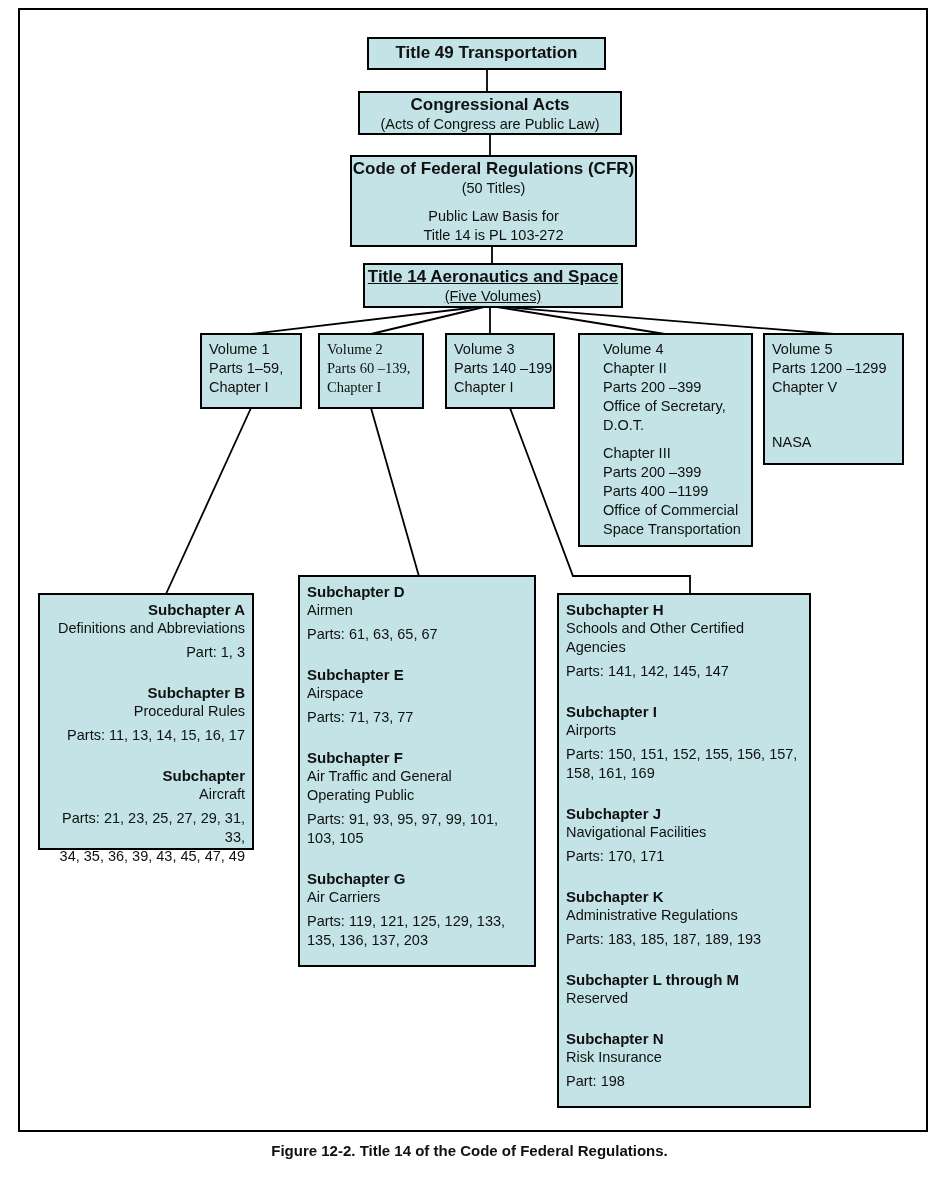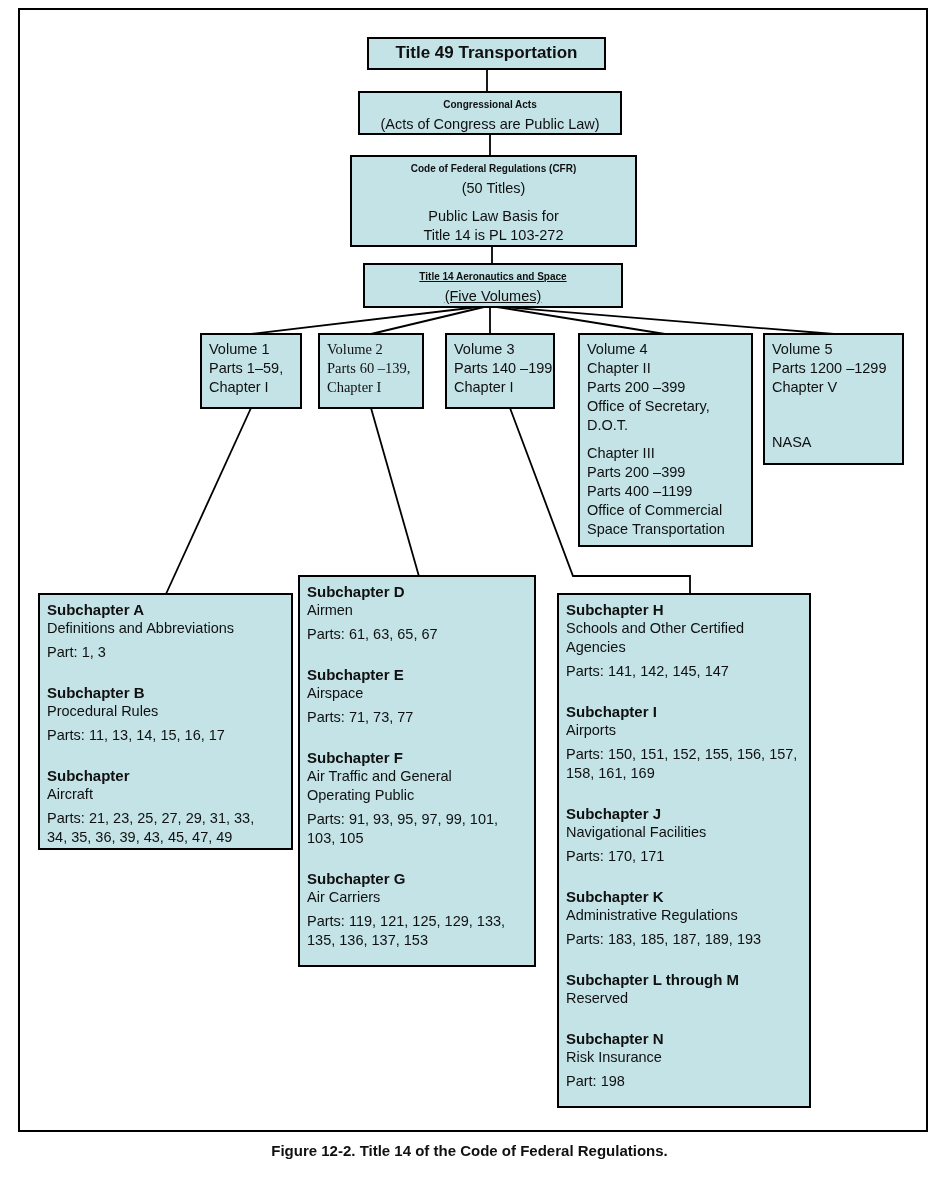--- a/index.html
+++ b/index.html
@@ -18,21 +18,21 @@
   }
   svg.lines{position:absolute;left:0;top:0;width:939px;height:1179px;}
   svg.lines line, svg.lines polyline{stroke:var(--line);stroke-width:1.8;fill:none;}
   .node{
     position:absolute;background:var(--box-fill);border:2px solid var(--box-border);
     box-sizing:border-box;line-height:19px;font-size:14.5px;
   }
   .node .pad{padding:5px 7px;}
   .center{text-align:center;}
   .t49{font-size:17px;font-weight:bold;line-height:28px;}
-  .hdr-title{font-weight:bold;font-size:10px;line-height:20px;margin-top:2px;}
+  .hdr-title{font-weight:bold;font-size:17px;line-height:20px;margin-top:2px;}
   .hdr-sub{font-size:14.5px;line-height:19px;}
   .cfr-note{margin-top:9px;}
   .vline{white-space:nowrap;}
   .para2{margin-top:9px;}
   .v5-footer{margin-top:36px;}
   .block + .block{margin-top:21px;}
   .b-head{font-weight:bold;font-size:15px;line-height:19px;}
   .b-desc{white-space:pre-line;}
   .b-parts{white-space:pre-line;margin-top:5px;}
   .caption{
@@ -99,21 +99,21 @@
   </div>
 
   <div class="node" style="left:445px;top:333px;width:110px;height:76px;">
     <div class="pad">
       <div class="vline">Volume 3</div>
       <div class="vline">Parts 140 –199,</div>
       <div class="vline">Chapter I</div>
     </div>
   </div>
 
-  <div class="node" style="left:578px;top:333px;width:175px;height:214px;">
+  <div class="node" style="left:578px;top:333px;width:175px;height:214px;padding-left:16px;">
     <div class="pad">
       <div>Volume 4</div>
       <div>Chapter II</div>
       <div>Parts 200 –399</div>
       <div>Office of Secretary,</div>
       <div>D.O.T.</div>
       <div class="para2">Chapter III</div>
       <div>Parts 200 –399</div>
       <div>Parts 400 –1199</div>
       <div>Office of Commercial</div>
@@ -123,21 +123,21 @@
 
   <div class="node" style="left:763px;top:333px;width:141px;height:132px;">
     <div class="pad">
       <div>Volume 5</div>
       <div>Parts 1200 –1299</div>
       <div>Chapter V</div>
       <div class="v5-footer">NASA</div>
     </div>
   </div>
 
-  <div class="node" style="left:38px;top:593px;width:255px;height:257px;">
+  <div class="node" style="left:38px;top:593px;width:216px;height:257px;text-align:right;">
     <div class="pad">
       <div class="block">
         <div class="b-head">Subchapter A</div>
         <div class="b-desc">Definitions and Abbreviations</div>
         <div class="b-parts">Part: 1, 3</div>
       </div>
       <div class="block">
         <div class="b-head">Subchapter B</div>
         <div class="b-desc">Procedural Rules</div>
         <div class="b-parts">Parts: 11, 13, 14, 15, 16, 17</div>
@@ -167,21 +167,21 @@
         <div class="b-head">Subchapter F</div>
         <div class="b-desc">Air Traffic and General
 Operating Public</div>
         <div class="b-parts">Parts: 91, 93, 95, 97, 99, 101,
 103, 105</div>
       </div>
       <div class="block">
         <div class="b-head">Subchapter G</div>
         <div class="b-desc">Air Carriers</div>
         <div class="b-parts">Parts: 119, 121, 125, 129, 133,
-135, 136, 137, 153</div>
+135, 136, 137, 203</div>
       </div>
     </div>
   </div>
 
   <div class="node" style="left:557px;top:593px;width:254px;height:515px;">
     <div class="pad">
       <div class="block">
         <div class="b-head">Subchapter H</div>
         <div class="b-desc">Schools and Other Certified
 Agencies</div>

